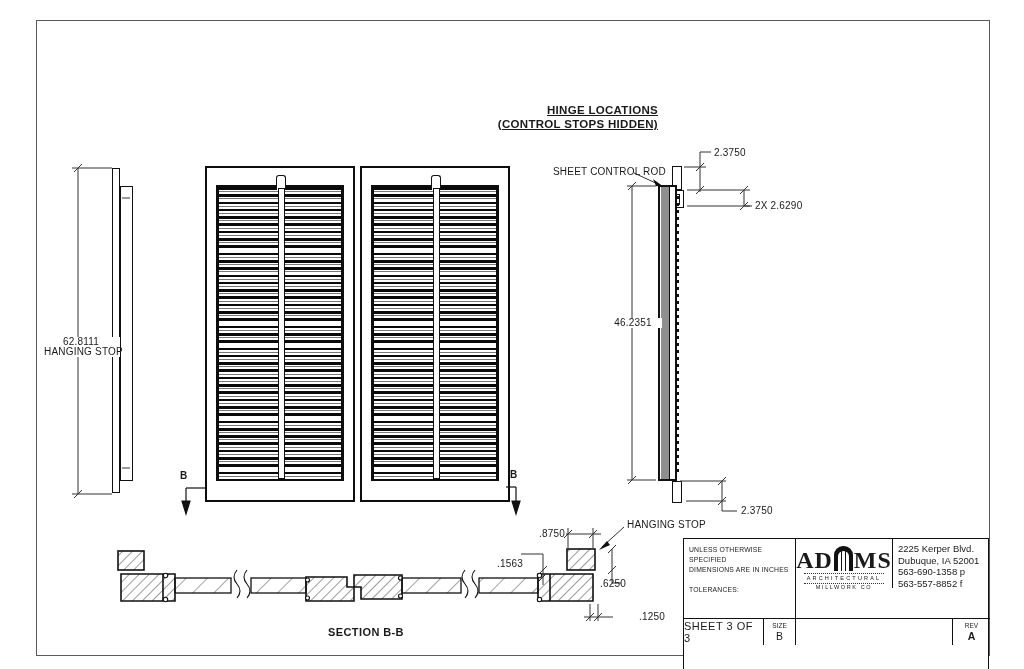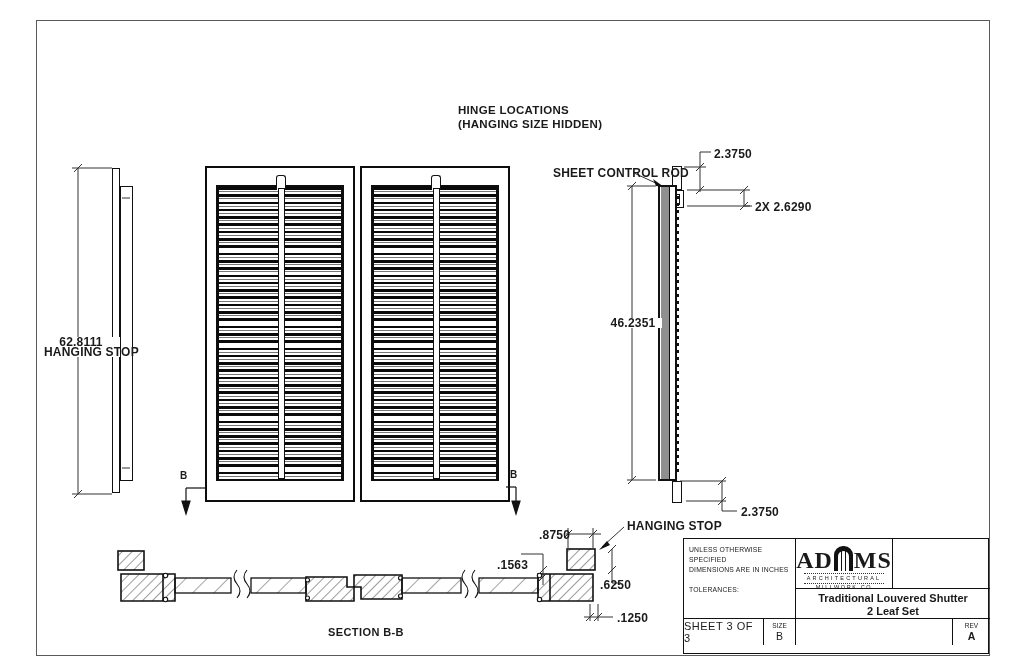--- a/index.html
+++ b/index.html
@@ -20,23 +20,23 @@
   .rod-hook{position:absolute;top:7px;width:8px;height:14px;left:calc(50% - 4px);
     background:#fff;border:1.5px solid #111;border-bottom:none;border-radius:3px 3px 0 0;}
   
   .bar{background:#fff;border:1.5px solid #111;}
   .edge-bar{background:#fff;border:2px solid #111;}
   .edge-fill{position:absolute;left:1px;top:0;bottom:0;width:8px;background:#8f8f8f;border-right:1.5px solid #111;}
   .hidden-dots{background:repeating-linear-gradient(to bottom,#111 0 3px,transparent 3px 7px);}
   .clip-inner{position:absolute;left:4px;top:3px;width:4px;height:9px;border:1px solid #111;background:#fff;}
   
   .t{position:absolute;white-space:nowrap;}
-  .dim{font-size:12px;letter-spacing:.2px;font-weight:bold;}
+  .dim{font-size:10px;letter-spacing:.2px;}
   .dim-boxed{background:#fff;text-align:center;padding:0 2px;line-height:10px;}
-  .view-title{font-size:11.5px;font-weight:700;letter-spacing:.3px;text-align:left;line-height:13.5px;}
+  .view-title{font-size:11.5px;font-weight:700;letter-spacing:.3px;text-align:right;line-height:13.5px;text-decoration:underline;}
   .sec-label{font-size:11px;font-weight:700;letter-spacing:.4px;text-align:center;}
   .bmark{font-size:10px;font-weight:700;}
   
   .tb{border:1.5px solid #111;background:#fff;}
   .tb-cell{position:absolute;box-sizing:border-box;}
   .br{border-right:1.2px solid #111;}
   .bt{border-top:1.2px solid #111;}
   .notes{font-size:6.8px;line-height:10px;padding:6px 0 0 5px;letter-spacing:.2px;}
   .addr{font-size:9.5px;line-height:11.5px;padding:4px 0 0 5px;}
   .part-title{font-size:11px;font-weight:700;text-align:center;line-height:13px;padding-top:3px;}
@@ -193,70 +193,72 @@
     <line x1="584" y1="617" x2="613" y2="617"></line>
     <line x1="590" y1="604" x2="590" y2="621"></line>
     <line x1="598" y1="604" x2="598" y2="621"></line>
     <line x1="586" y1="621" x2="594" y2="613"></line>
     <line x1="594" y1="621" x2="602" y2="613"></line>
   </g>
 </svg>
 
 <div class="t view-title" style="left:458px;top:104px;width:200px;">
   <div>HINGE LOCATIONS</div>
-  <div>(HANGING SIZE HIDDEN)</div>
+  <div>(CONTROL STOPS HIDDEN)</div>
 </div>
 
 <div class="t dim dim-boxed" style="left:42px;top:337px;width:74px;">
   <div>62.8111</div>
   <div>HANGING STOP</div>
 </div>
 
 <div class="t bmark" style="left:180px;top:470px;">B</div>
 <div class="t bmark" style="left:510px;top:469px;">B</div>
 
 <div class="t dim" style="left:553px;top:166px;">SHEET CONTROL ROD</div>
 <div class="t dim" style="left:714px;top:147px;">2.3750</div>
 <div class="t dim" style="left:755px;top:200px;">2X 2.6290</div>
 <div class="t dim dim-boxed" style="left:604px;top:318px;width:54px;">46.2351</div>
 <div class="t dim" style="left:741px;top:505px;">2.3750</div>
 
 <div class="t dim" style="left:627px;top:519px;">HANGING STOP</div>
 <div class="t dim" style="left:539px;top:528px;text-align:center;">.8750</div>
 <div class="t dim" style="left:497px;top:548px;margin-top:10px;">.1563</div>
 <div class="t dim" style="left:600px;top:578px;">.6250</div>
-<div class="t dim" style="left:617px;top:611px;">.1250</div>
+<div class="t dim" style="left:639px;top:611px;">.1250</div>
 
 <div class="t sec-label" style="left:286px;top:626px;width:160px;text-align:center;">SECTION B-B</div>
 
-<div class="abs tb" style="left:683px;top:538px;width:306px;height:116px;box-sizing:border-box;">
+<div class="abs tb" style="left:683px;top:538px;width:306px;height:132px;box-sizing:border-box;">
 
   <div class="tb-cell br notes" style="left:0;top:0;width:112px;height:79px;">
     <div>UNLESS OTHERWISE SPECIFIED</div>
     <div>DIMENSIONS ARE IN INCHES</div>
     <div style="margin-top:10px;">TOLERANCES:</div>
   </div>
 
   <div class="tb-cell br" style="left:112px;top:0;width:97px;height:49px;">
     <div class="logo-row">
       <span class="logo-txt">AD</span>
       <span class="arch">
           <span class="arch-in"></span>
         </span>
       <span class="logo-txt">MS</span>
     </div>
     <div class="logo-sub">ARCHITECTURAL</div>
     <div class="logo-sub2">MILLWORK CO</div>
   </div>
 
-
-  <div class="tb-cell bt part-title" style="left:112px;top:49px;width:194px;height:30px;">
-    <div>Traditional Louvered Shutter</div>
-    <div>2 Leaf Set</div>
-  </div>
+  <div class="tb-cell addr" style="left:209px;top:0;width:97px;height:49px;">
+    <div>2225 Kerper Blvd.</div>
+    <div>Dubuque, IA 52001</div>
+    <div>563-690-1358 p</div>
+    <div>563-557-8852 f</div>
+  </div>
+
 
   <div class="tb-cell bt br sheetcell" style="left:0;top:79px;width:80px;height:27px;">SHEET 3 OF 3</div>
   <div class="tb-cell bt br" style="left:80px;top:79px;width:32px;height:27px;">
     <div class="smalllabel">SIZE</div>
     <div class="midval">B</div>
   </div>
   <div class="tb-cell bt br" style="left:112px;top:79px;width:157px;height:27px;"></div>
   <div class="tb-cell bt" style="left:269px;top:79px;width:37px;height:27px;">
     <div class="smalllabel">REV</div>
     <div class="midval" style="font-weight:700;">A</div>

